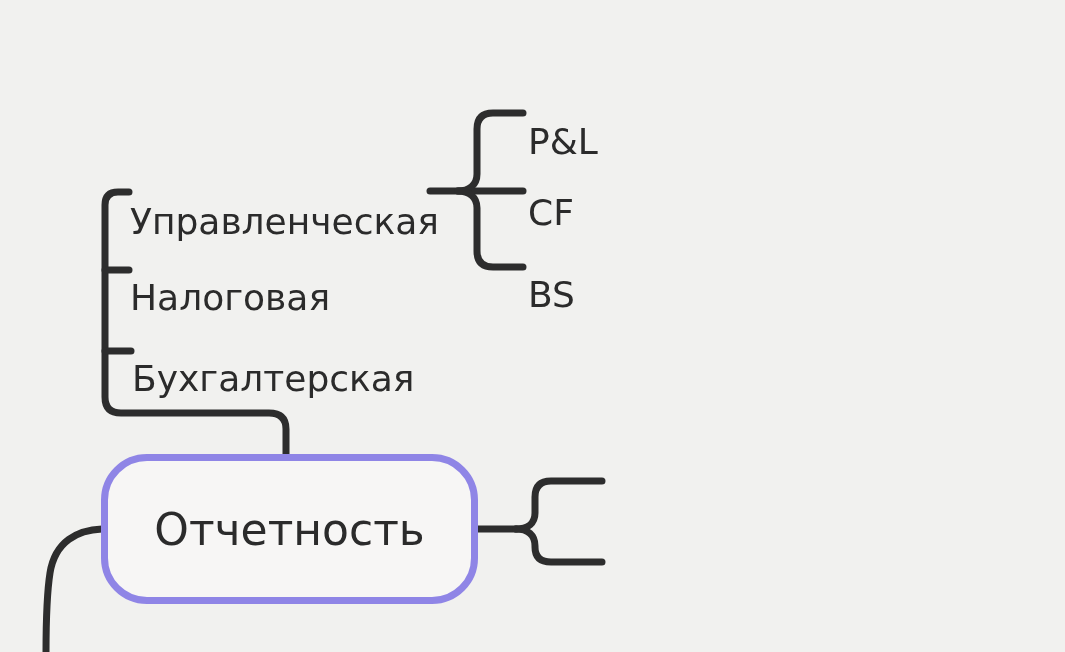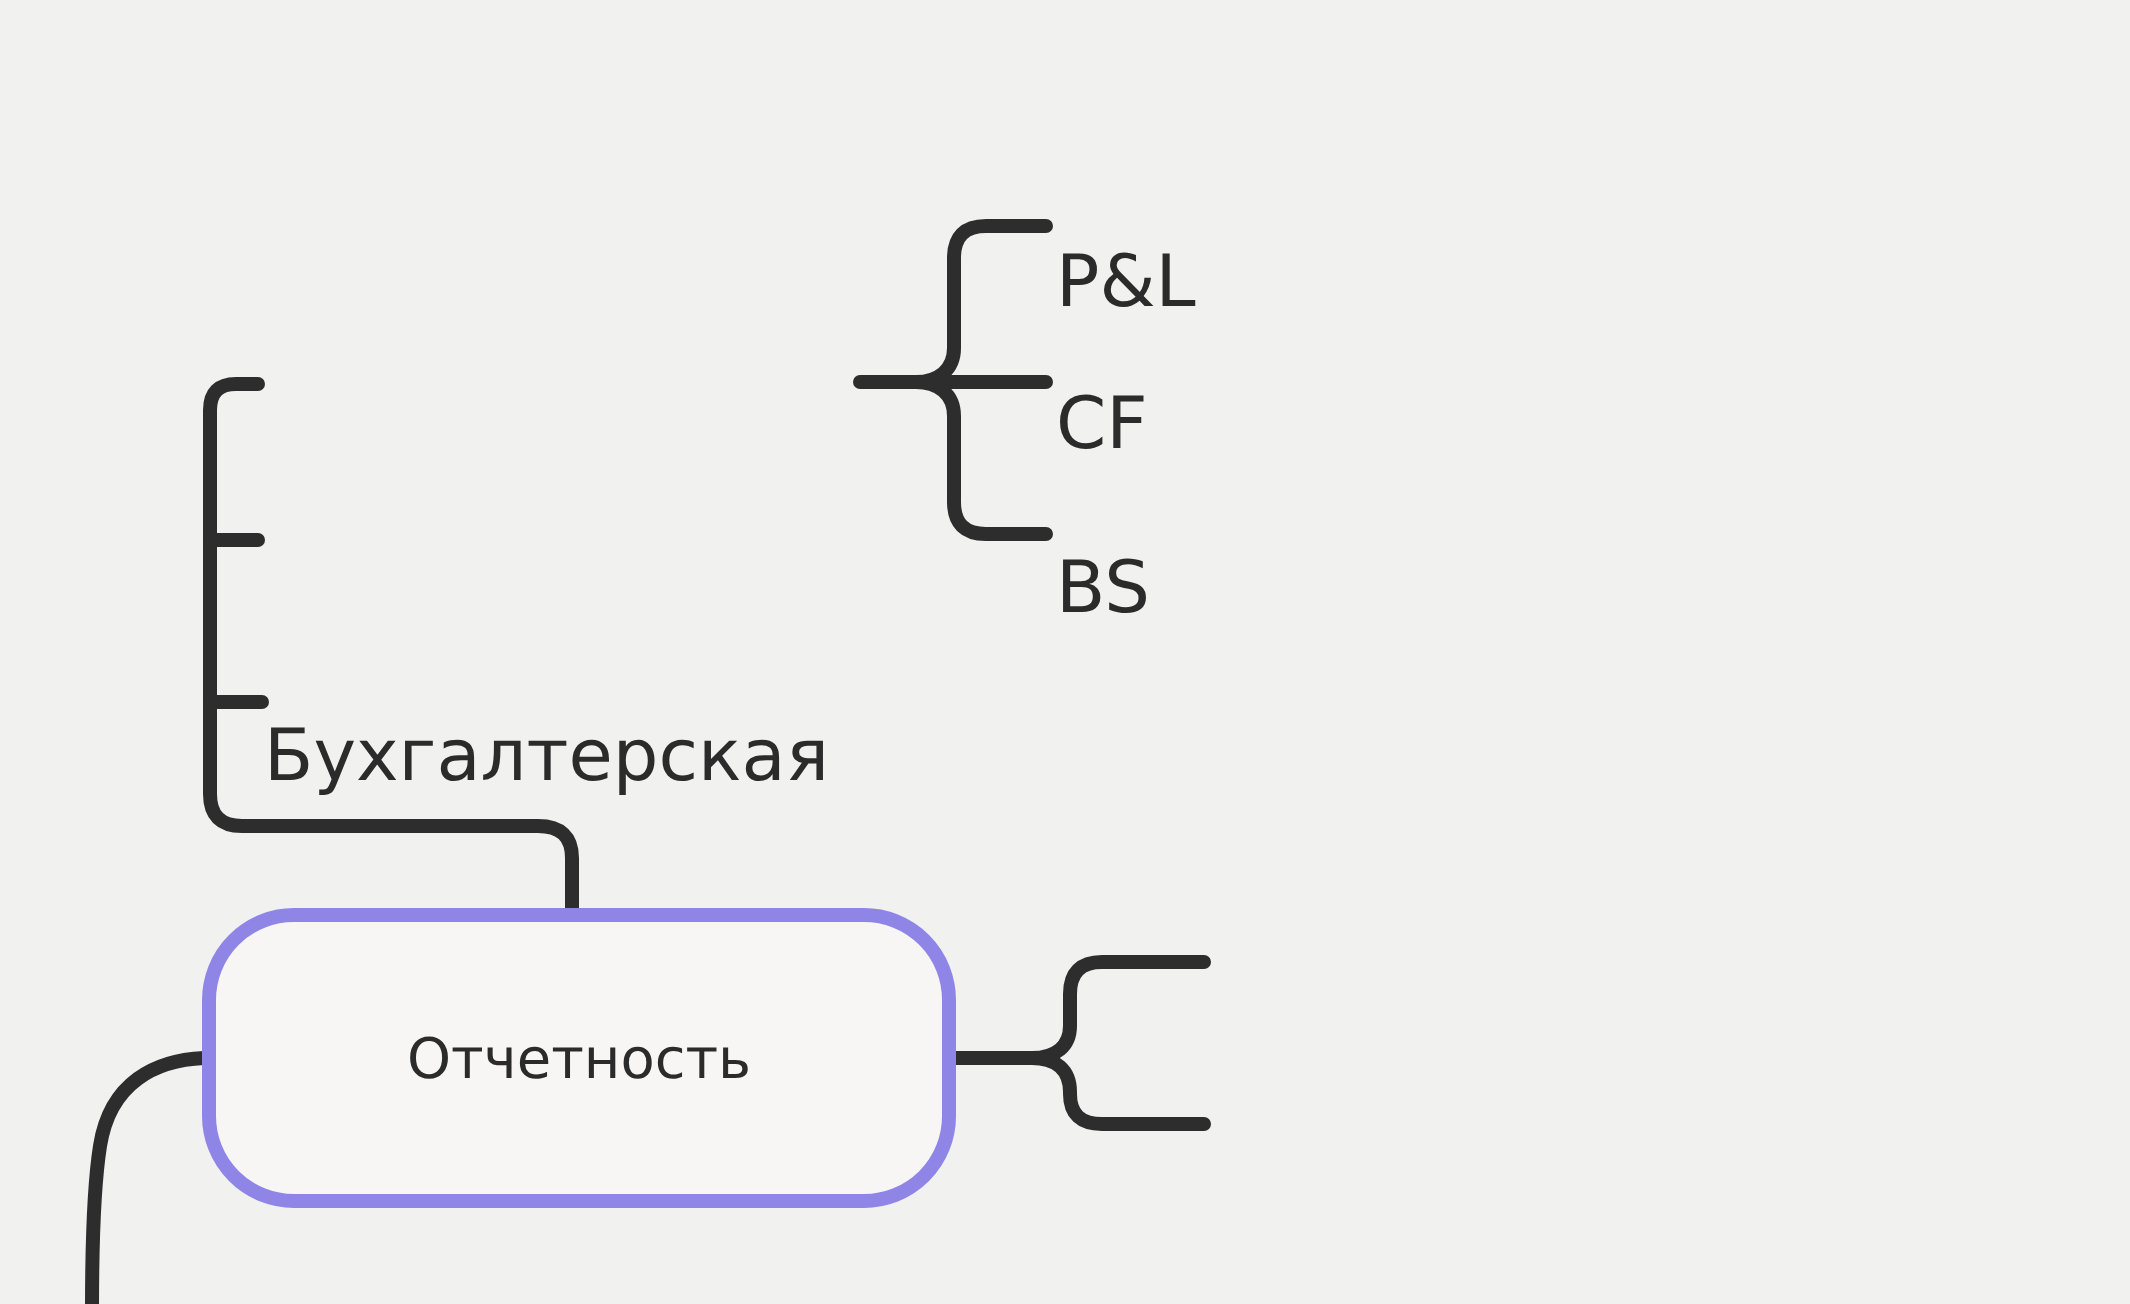--- a/index.html
+++ b/index.html
@@ -44,21 +44,21 @@
     height: 150px;
     box-sizing: border-box;
     background: var(--node-fill, #f7f6f5);
     border: 7px solid var(--node-border, #8f85e6);
     border-radius: 46px;
     display: flex;
     align-items: center;
     justify-content: center;
   }
   .root-node .root-label {
-    font-size: 28px;
+    font-size: 44px;
     color: var(--text, #2b2b2b);
   }
 </style>
 </head>
 <body>
 
 <div class="canvas">
 
   <svg class="edges" viewBox="0 0 1065 652" xmlns="http://www.w3.org/2000/svg" aria-hidden="true">
 
@@ -74,20 +74,22 @@
     <path d="M 516 529 C 528 529 535 523 535 513 V 497 Q 535 481 551 481 H 602"></path>
     <path d="M 516 529 C 528 529 535 535 535 546 V 547 Q 535 562 551 562 H 602"></path>
 
     <path d="M 102 529 C 78 530 55 541 50 573 C 47 592 46 618 46 655"></path>
   </svg>
 
   <div class="root-node">
     <span class="root-label">Отчетность</span>
   </div>
 
+  <div class="topic" style="left:130px; top:172px">Управленческая</div>
+  <div class="topic" style="left:130px; top:248px">Налоговая</div>
   <div class="topic" style="left:132px; top:329px">Бухгалтерская</div>
 
   <div class="topic" style="left:528px; top:92px">P&amp;L</div>
   <div class="topic" style="left:528px; top:163px">CF</div>
   <div class="topic" style="left:528px; top:245px">BS</div>
 
 
 </div>
 
 </body></html>

